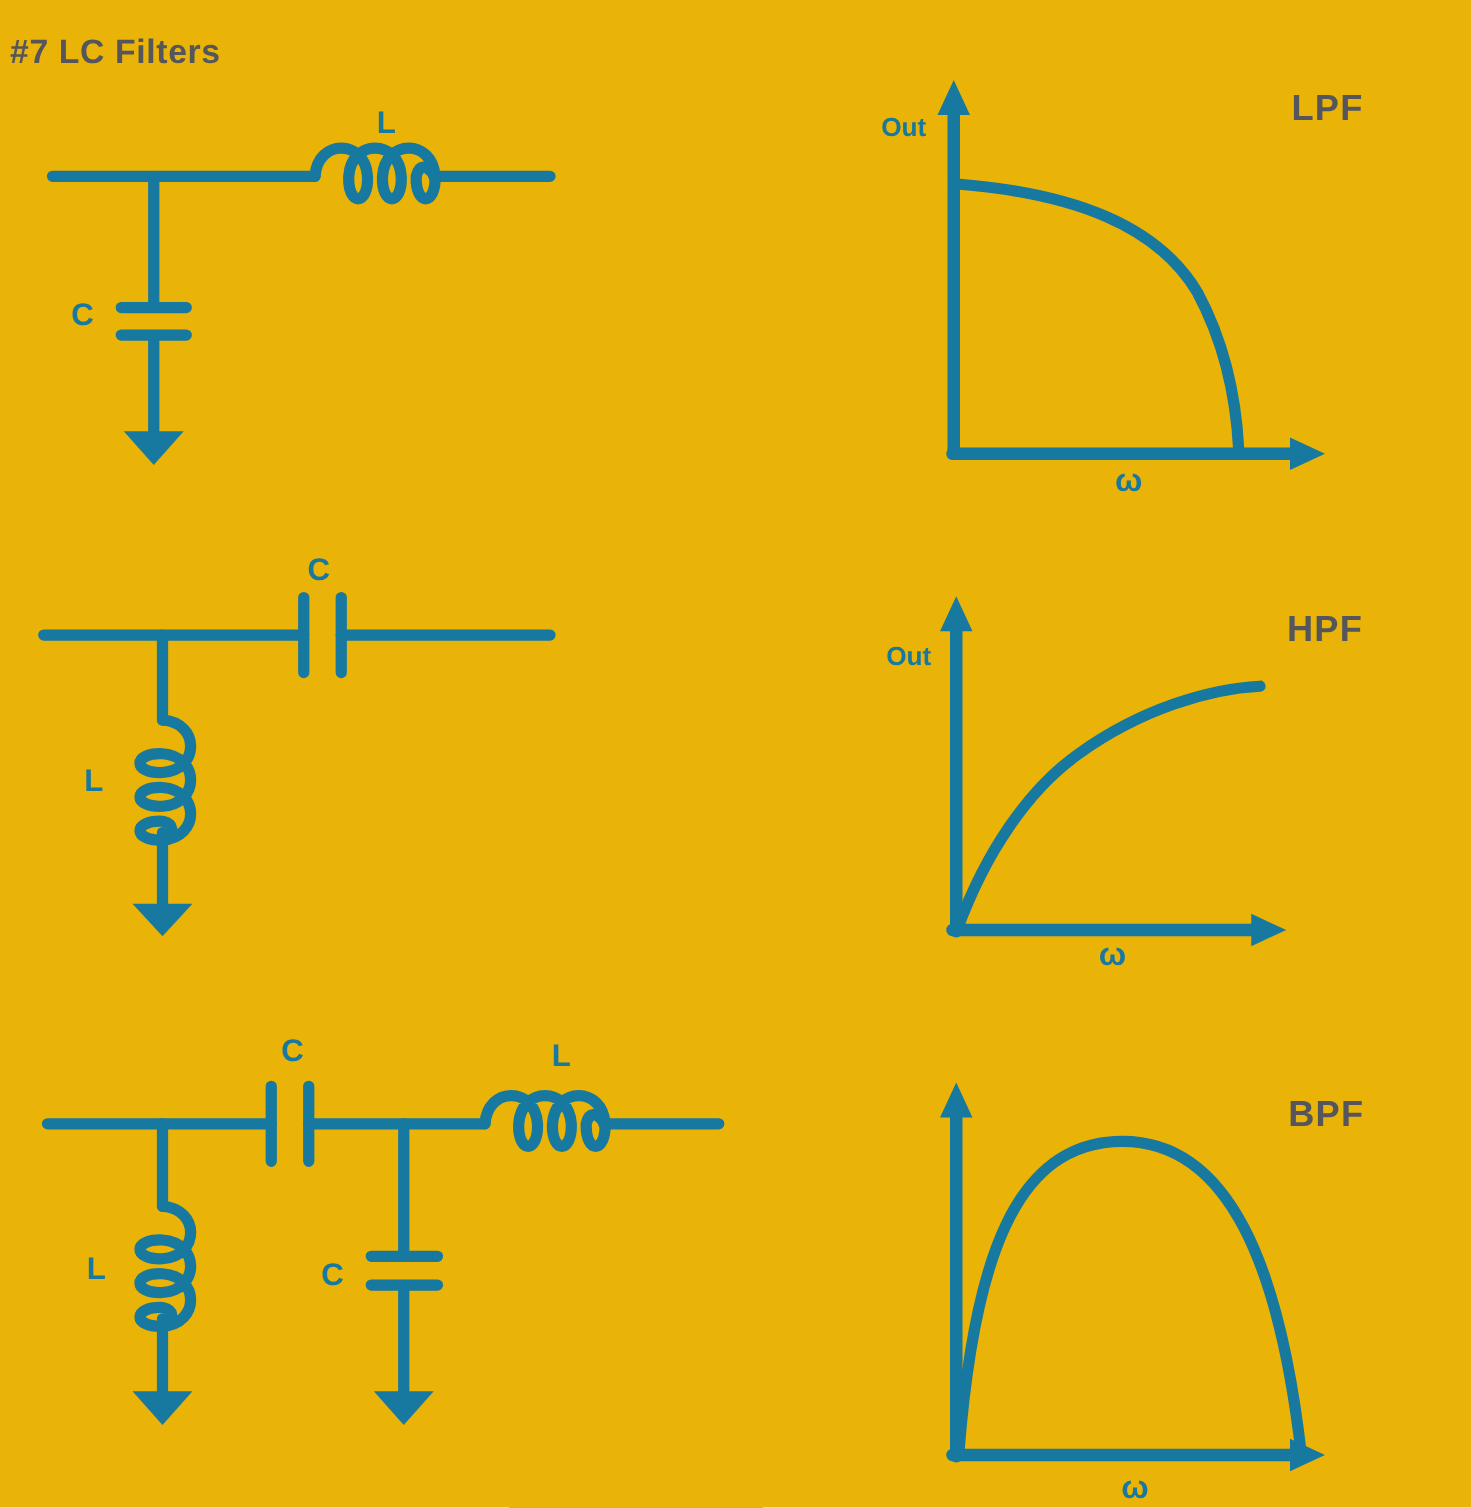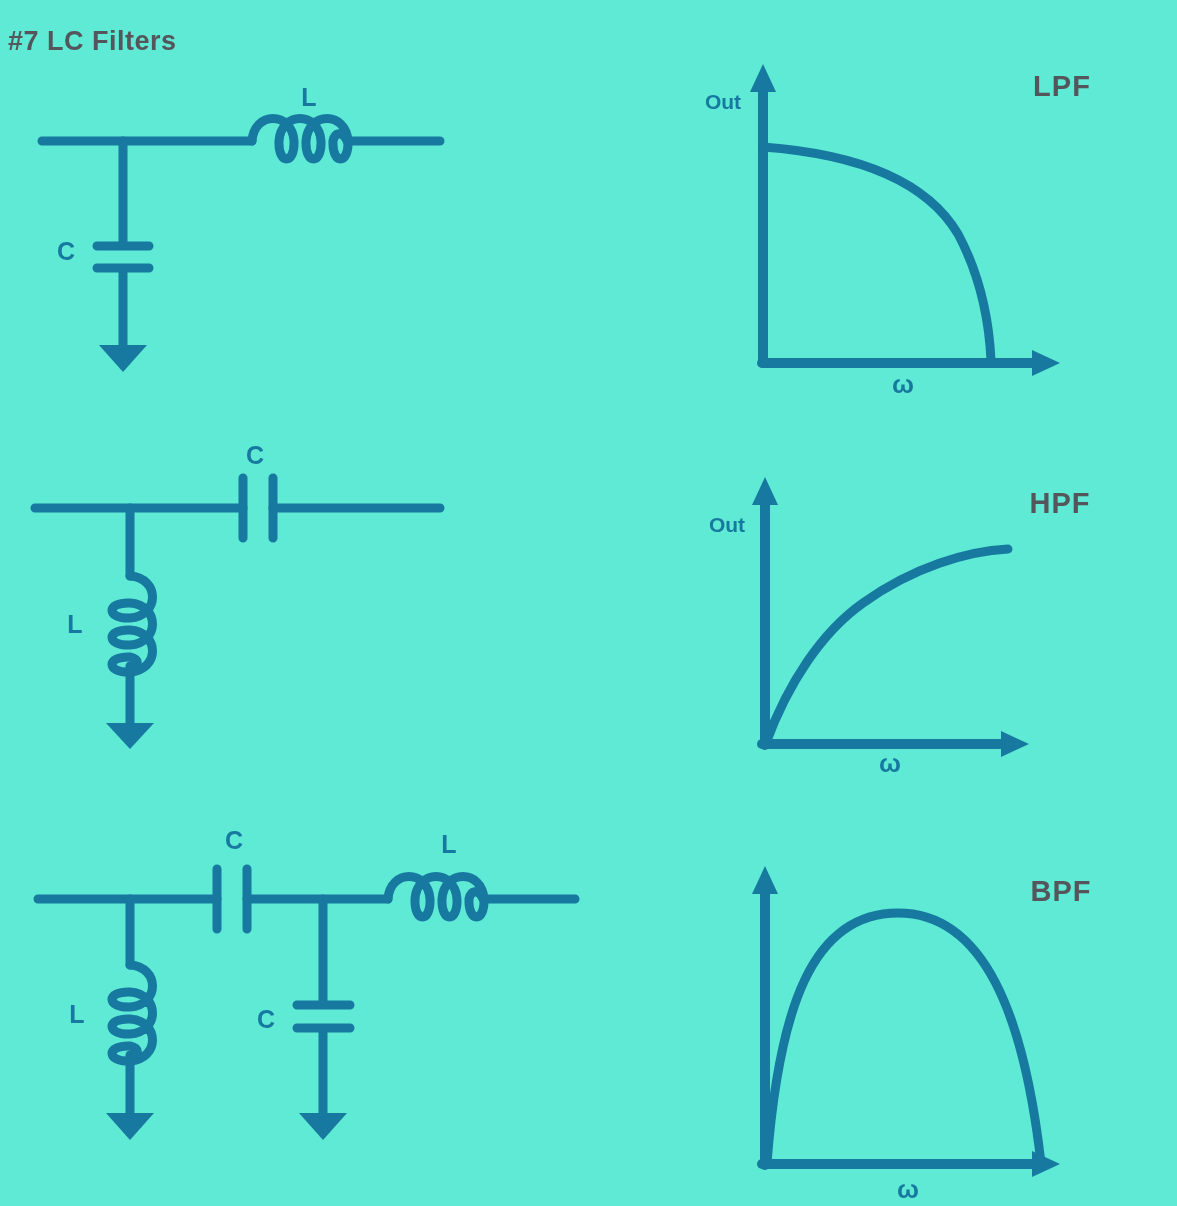--- a/index.html
+++ b/index.html
@@ -1,17 +1,17 @@
 <!DOCTYPE html>
 <html style="--ink: #1778a0; --heading: #54565b;"><head>
 <meta charset="utf-8">
 <style>
   :root { --ink:#1778a0; --heading:#54565b; }
   html,body { margin:0; padding:0; background:#ffffff; }
-  #page { position:relative; width:1177px; height:1206px; background:#5eead4; overflow:hidden; }
+  #page { position:relative; width:1177px; height:1206px; background:#eab308; overflow:hidden; }
   #title {
     position:absolute; left:8px; top:26px;
     font-family:"Liberation Sans",sans-serif; font-weight:bold;
     font-size:27px; letter-spacing:0.5px; color:var(--heading);
   }
   svg.canvas { position:absolute; left:0; top:0; width:1177px; height:1206px; }
   .wire  { stroke:var(--ink); fill:none; stroke-width:9;  stroke-linecap:round; stroke-linejoin:round; }
   .axis  { stroke:var(--ink); fill:none; stroke-width:10; stroke-linecap:round; }
   .curve { stroke:var(--ink); fill:none; stroke-width:9;  stroke-linecap:round; }
   .fill  { fill:var(--ink); stroke:none; }

